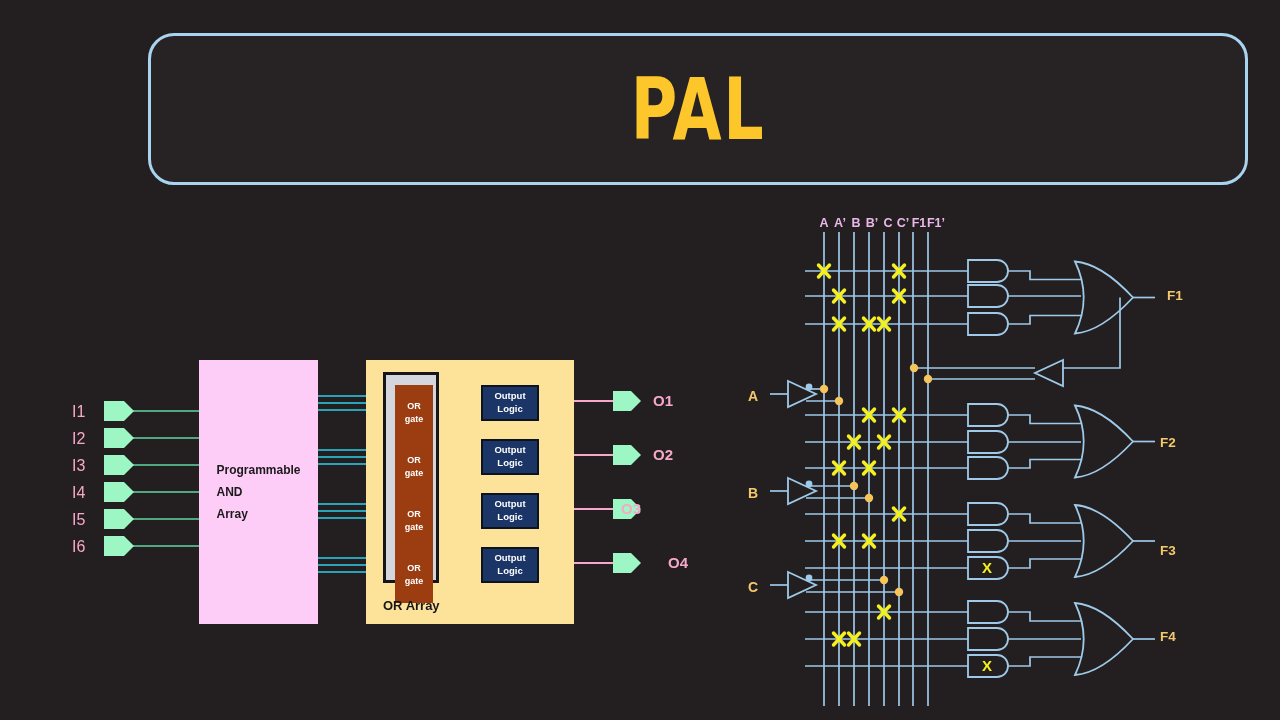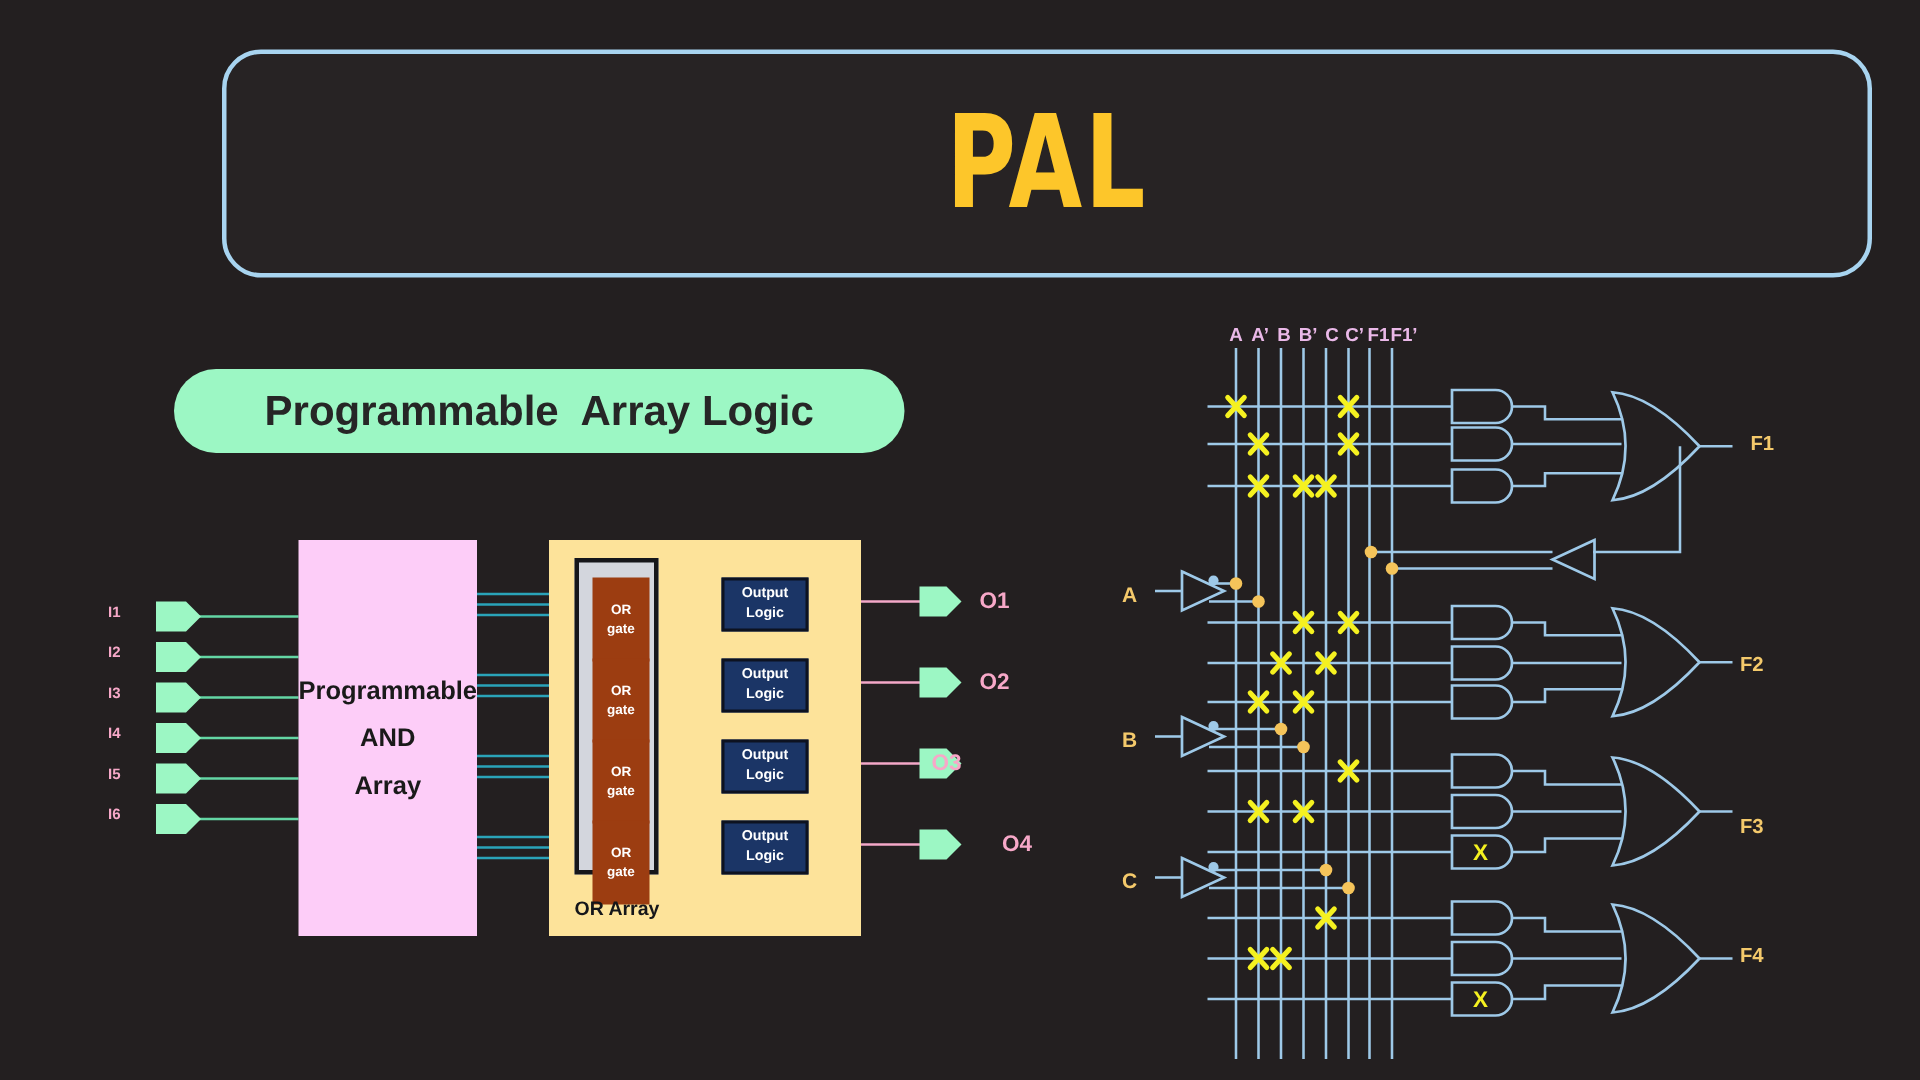--- a/index.html
+++ b/index.html
@@ -33,21 +33,21 @@
     box-sizing:border-box;
   }
   #subtitle-text{color:#262626;font-size:28px;font-weight:bold;white-space:pre;}
 
   
   #and-array-box{
     position:absolute;left:199px;top:360px;width:119px;height:264px;
     background:#fdcdf8;display:flex;align-items:center;justify-content:center;
   }
   #and-array-label{
-    color:#1a1a1a;font-size:17px;font-weight:bold;text-align:center;line-height:1.85;
+    color:#1a1a1a;font-size:12px;font-weight:bold;line-height:1.85;
   }
   #or-array-box{
     position:absolute;left:366px;top:360px;width:208px;height:264px;
     background:#fde39a;
   }
   #or-col{
     position:absolute;left:17px;top:12px;width:56px;height:211px;
     background:#d3d6dd;border:3px solid #15161a;box-sizing:border-box;
   }
   .or-gate{
@@ -57,41 +57,38 @@
   }
   .out-logic{
     position:absolute;width:58px;height:36px;background:#1b3566;border:2px solid #0d1220;
     color:#fff;font-size:9.5px;font-weight:bold;text-align:center;line-height:1.35;
     display:flex;flex-direction:column;align-items:center;justify-content:center;
     box-sizing:border-box;
   }
   #or-array-caption{
     position:absolute;left:383px;top:598px;color:#15161a;font-size:13px;font-weight:bold;
   }
-  .in-lbl{position:absolute;color:#f7a8c8;font-size:10px;font-weight:bold;}
+  .in-lbl{position:absolute;color:#f7a8c8;font-size:16px;font-weight:normal;}
   .out-lbl{position:absolute;color:#f7a8c8;font-size:15px;font-weight:bold;}
 
   
   .col-hdr{position:absolute;color:#eab8e8;font-size:12.5px;font-weight:bold;
            text-align:center;transform:translateX(-50%);white-space:nowrap;}
   .f-lbl{position:absolute;color:#f4c96b;font-size:13.5px;font-weight:bold;}
   .abc-lbl{position:absolute;color:#f4c96b;font-size:14px;font-weight:bold;}
 </style>
 </head>
 <body>
 
 <div class="stage">
 
   <div id="title-box">
     <span id="title-text">PAL</span>
   </div>
 
-  <div id="subtitle-pill">
-    <span id="subtitle-text">Programmable  Array Logic</span>
-  </div>
 
   <svg width="1280" height="720" style="position:absolute;left:0;top:0;">
     <defs>
       <marker id="ar-teal" markerWidth="7" markerHeight="7" refX="6" refY="3" orient="auto">
         <path d="M0,0 L7,3 L0,6 z" fill="#2aa3b8"></path>
       </marker>
       <marker id="ar-dark" markerWidth="8" markerHeight="8" refX="7" refY="3.5" orient="auto">
         <path d="M0,0 L8,3.5 L0,7 z" fill="#15161a"></path>
       </marker>
     </defs>

